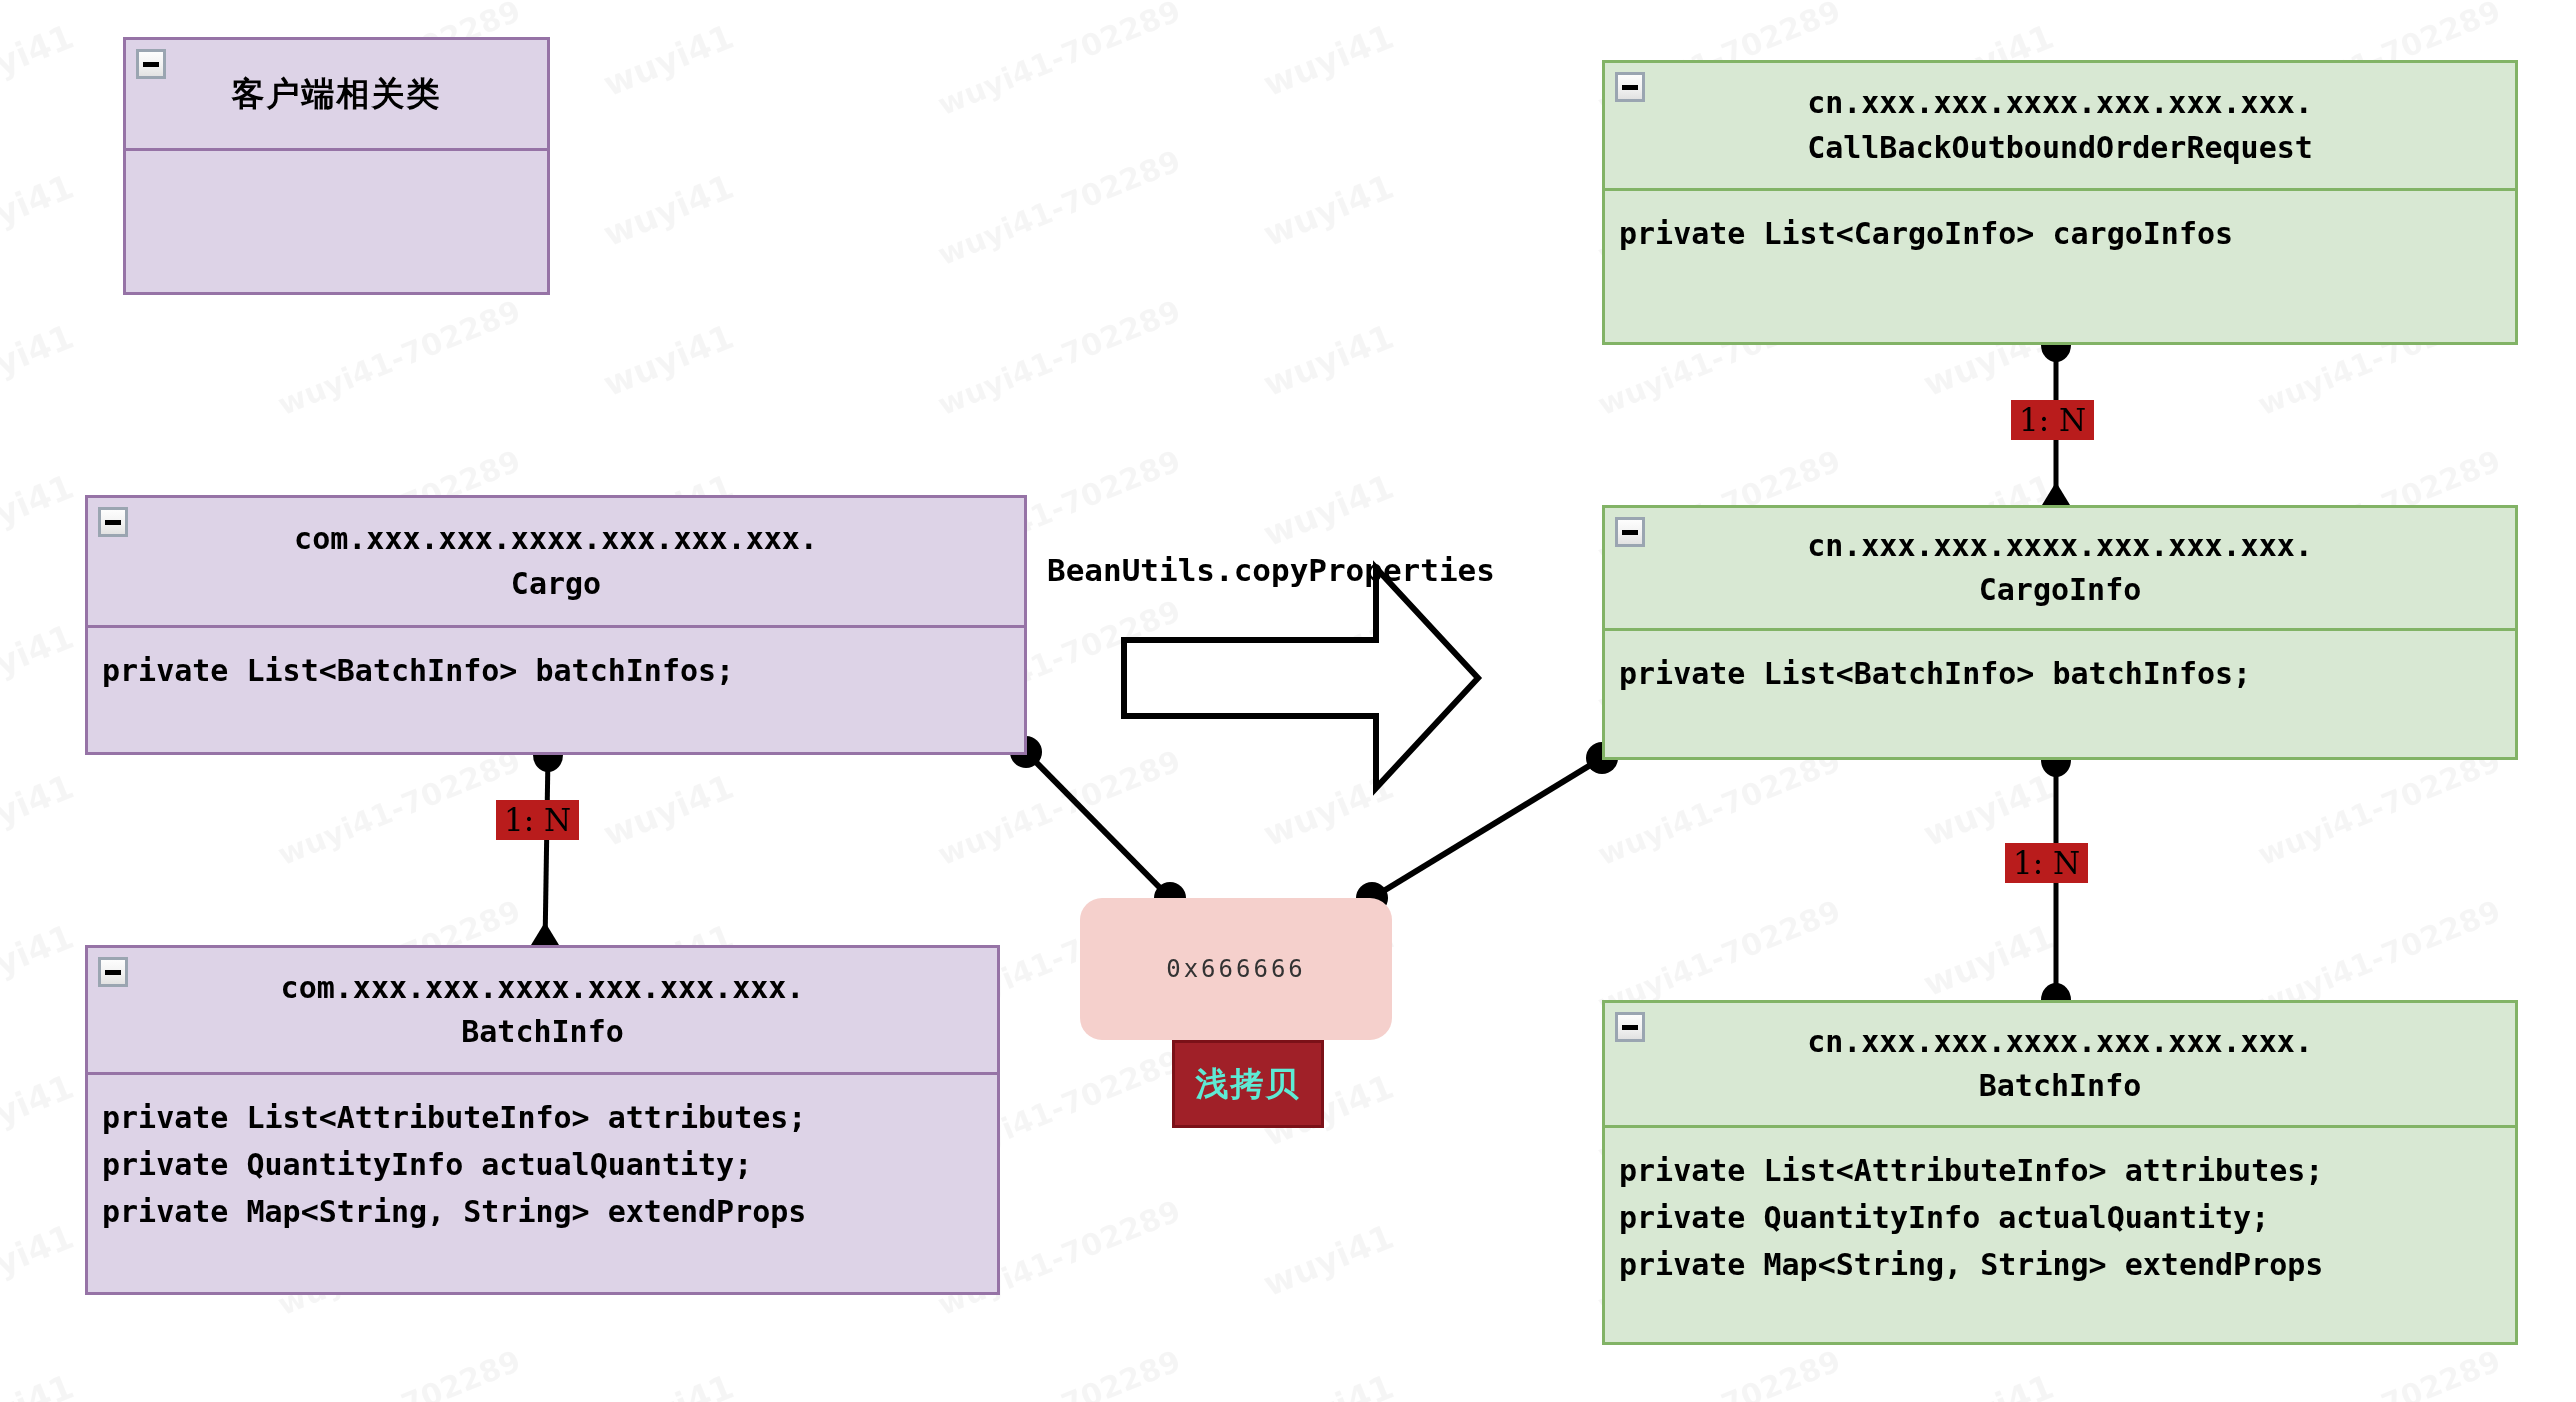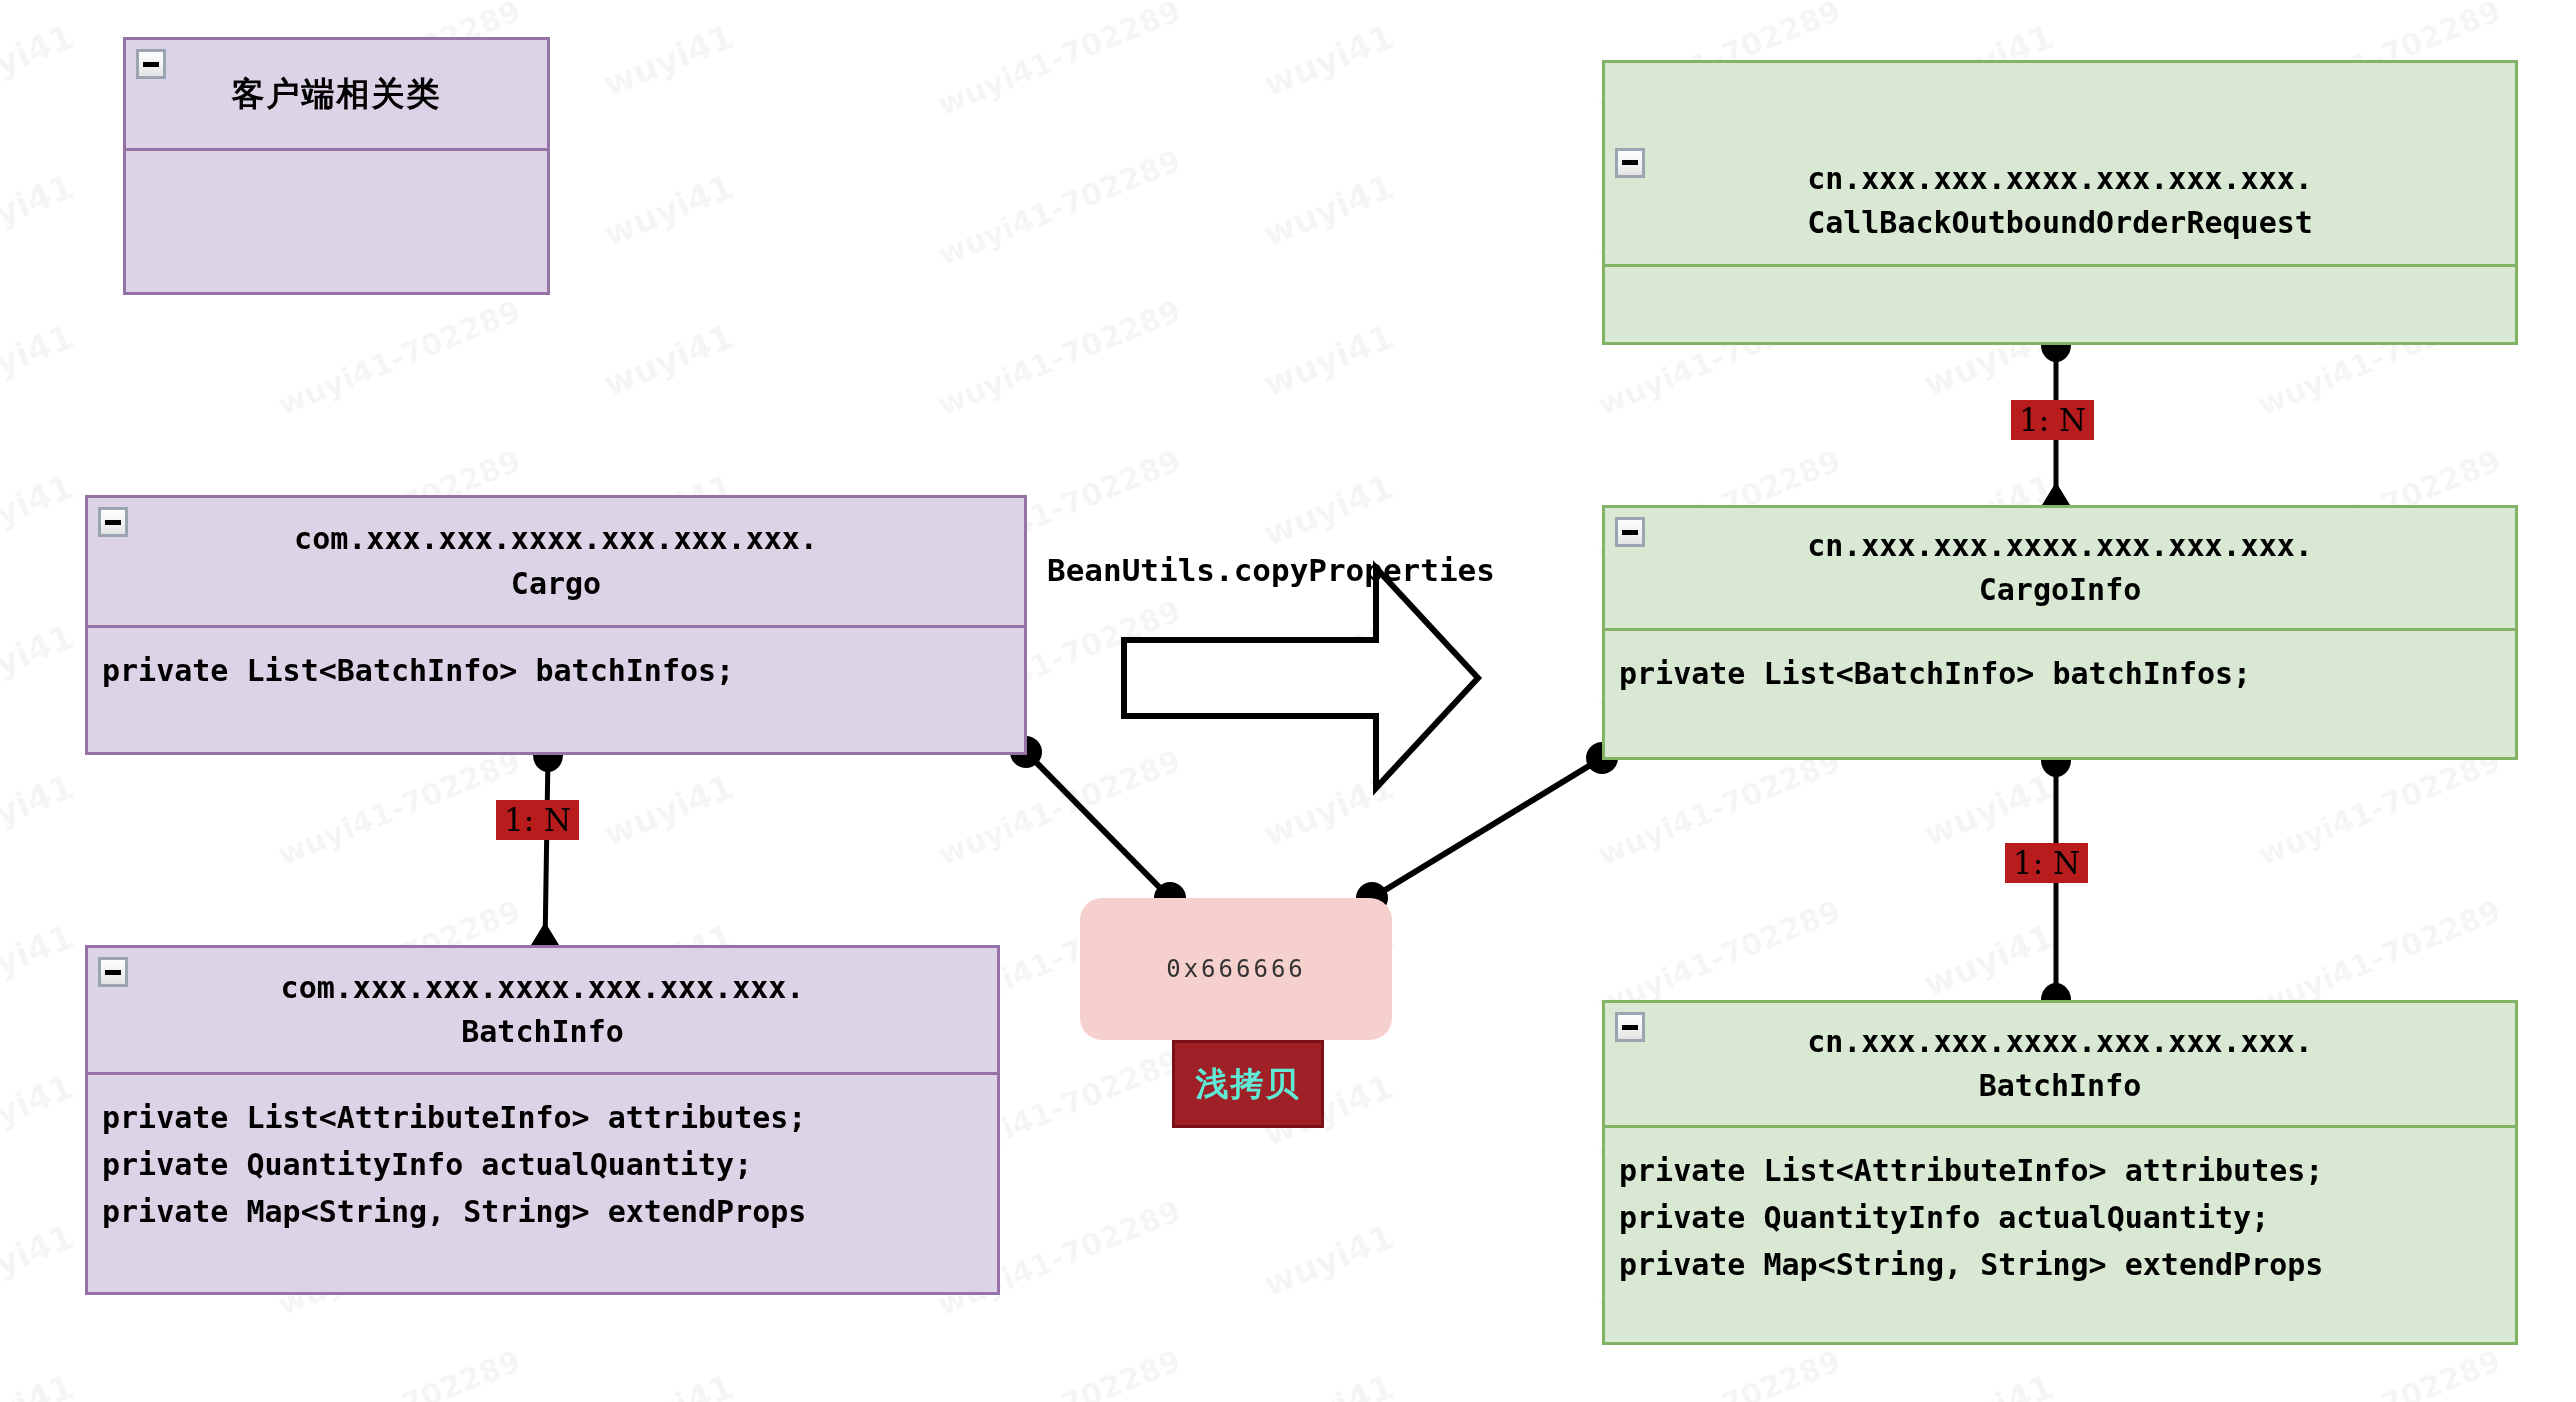--- a/index.html
+++ b/index.html
@@ -297,20 +297,23 @@
 
 
   <div class="umlbox green" style="left:1602px;top:60px;width:916px;height:285px;">
     <div class="uml-head" style="height:128px;">
       <span class="collapse-icon">
           <i></i>
         </span>
       <div class="uml-title">cn.xxx.xxx.xxxx.xxx.xxx.xxx.</div>
       <div class="uml-title">CallBackOutboundOrderRequest</div>
     </div>
+    <div class="uml-body">
+      <div class="uml-field">private List&lt;CargoInfo&gt; cargoInfos</div>
+    </div>
   </div>
 
   <div class="umlbox purple" style="left:85px;top:495px;width:942px;height:260px;">
     <div class="uml-head" style="height:130px;">
       <span class="collapse-icon">
           <i></i>
         </span>
       <div class="uml-title">com.xxx.xxx.xxxx.xxx.xxx.xxx.</div>
       <div class="uml-title">Cargo</div>
     </div>

